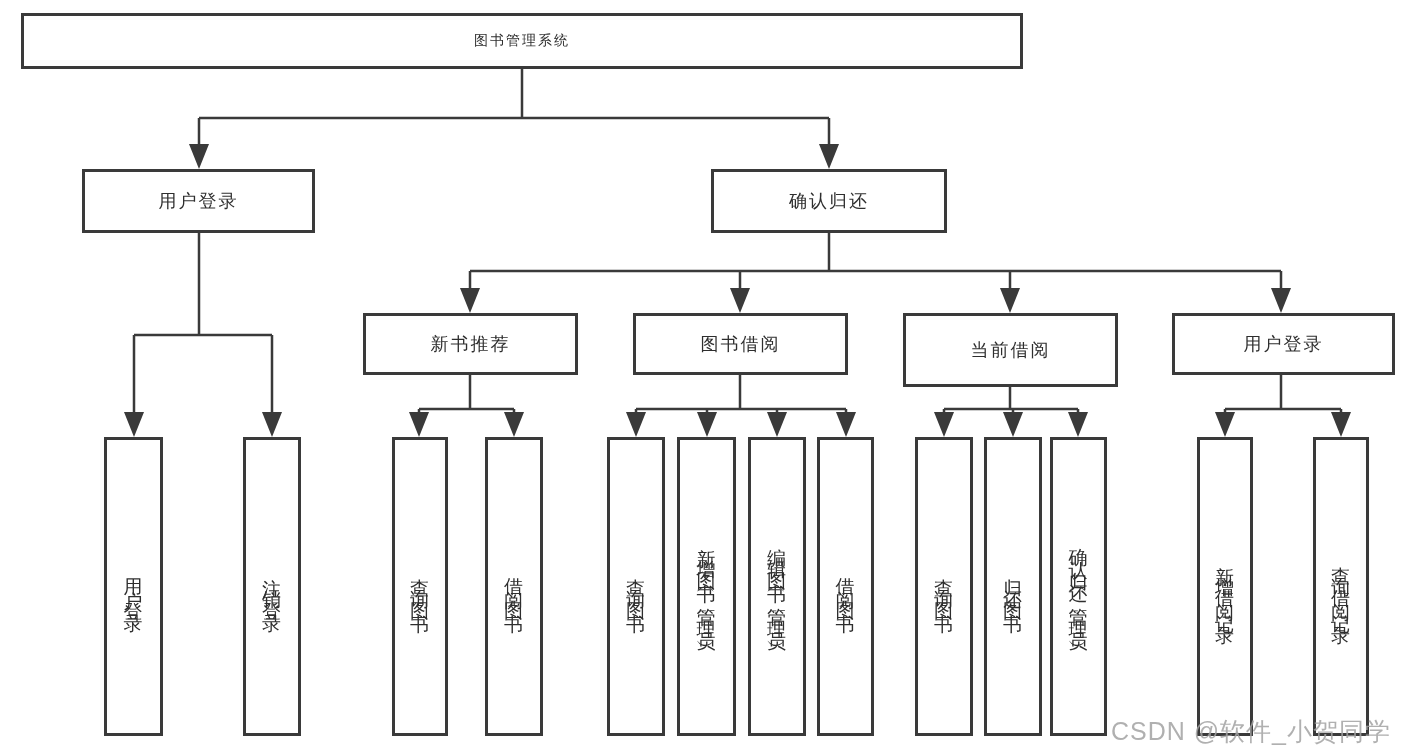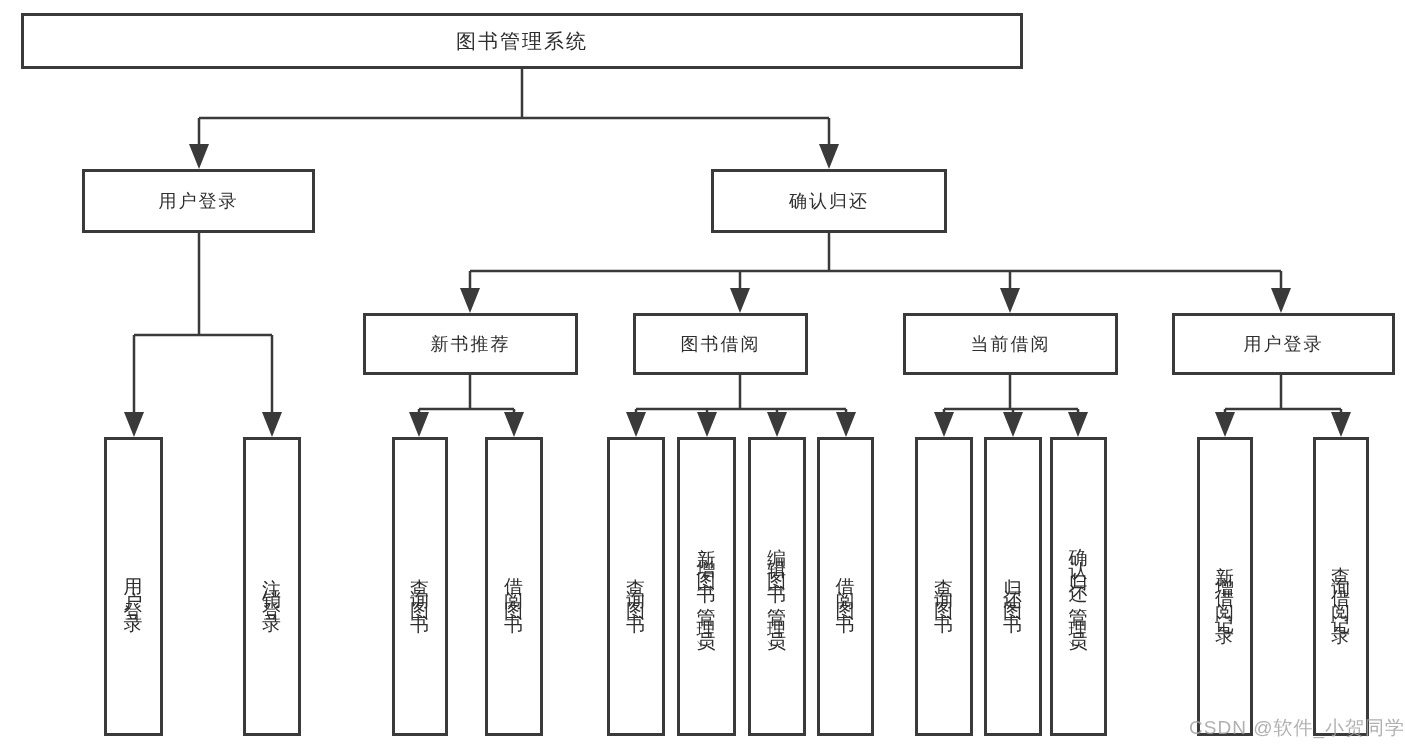--- a/index.html
+++ b/index.html
@@ -10,29 +10,29 @@
     color:#2e2e2e;
   }
   svg.wires { position:absolute; left:0; top:0; width:1405px; height:747px; }
   .node {
     position:absolute; box-sizing:border-box;
     border:3px solid #3a3a3a; background:#ffffff;
     display:flex; align-items:center; justify-content:center;
     z-index:2;
   }
   .node.h  { font-size:18px; letter-spacing:2px; }
-  .node.root { font-size:20px; }
+  .node.root { font-size:14px; }
   .node.v span {
     writing-mode:vertical-rl; text-orientation:mixed;
     font-size:19px; letter-spacing:12px; line-height:1;
     white-space:nowrap;
   }
   .watermark {
-    position:absolute; right:0; top:715px;
-    font-size:19px; color:#a3a3a3; opacity:.85;
+    position:absolute; right:14px; top:715px;
+    font-size:25px; color:#a3a3a3; opacity:.85;
     z-index:3; letter-spacing:1px;
   }
 </style>
 </head>
 <body>
 
 <div class="canvas">
 
   <svg class="wires" viewBox="0 0 1405 747" fill="none" stroke="#3a3a3a" stroke-width="2.5">
 
@@ -91,24 +91,24 @@
   <div class="node h" style="left:82px; top:169px; width:233px; height:64px;">
     <span>用户登录</span>
   </div>
   <div class="node h" style="left:711px; top:169px; width:236px; height:64px;">
     <span>确认归还</span>
   </div>
 
   <div class="node h" style="left:363px; top:313px; width:215px; height:62px;">
     <span>新书推荐</span>
   </div>
-  <div class="node h" style="left:633px; top:313px; width:175px; height:62px;">
+  <div class="node h" style="left:633px; top:313px; width:215px; height:62px;">
     <span>图书借阅</span>
   </div>
-  <div class="node h" style="left:903px; top:313px; width:215px; height:62px;">
+  <div class="node h" style="left:903px; top:313px; width:215px; height:74px;">
     <span>当前借阅</span>
   </div>
   <div class="node h" style="left:1172px; top:313px; width:223px; height:62px;">
     <span>用户登录</span>
   </div>
 
   <div class="node v" style="left:104px; top:437px; width:59px; height:299px;">
     <span>用户登录</span>
   </div>
   <div class="node v" style="left:243px; top:437px; width:58px; height:299px;">

